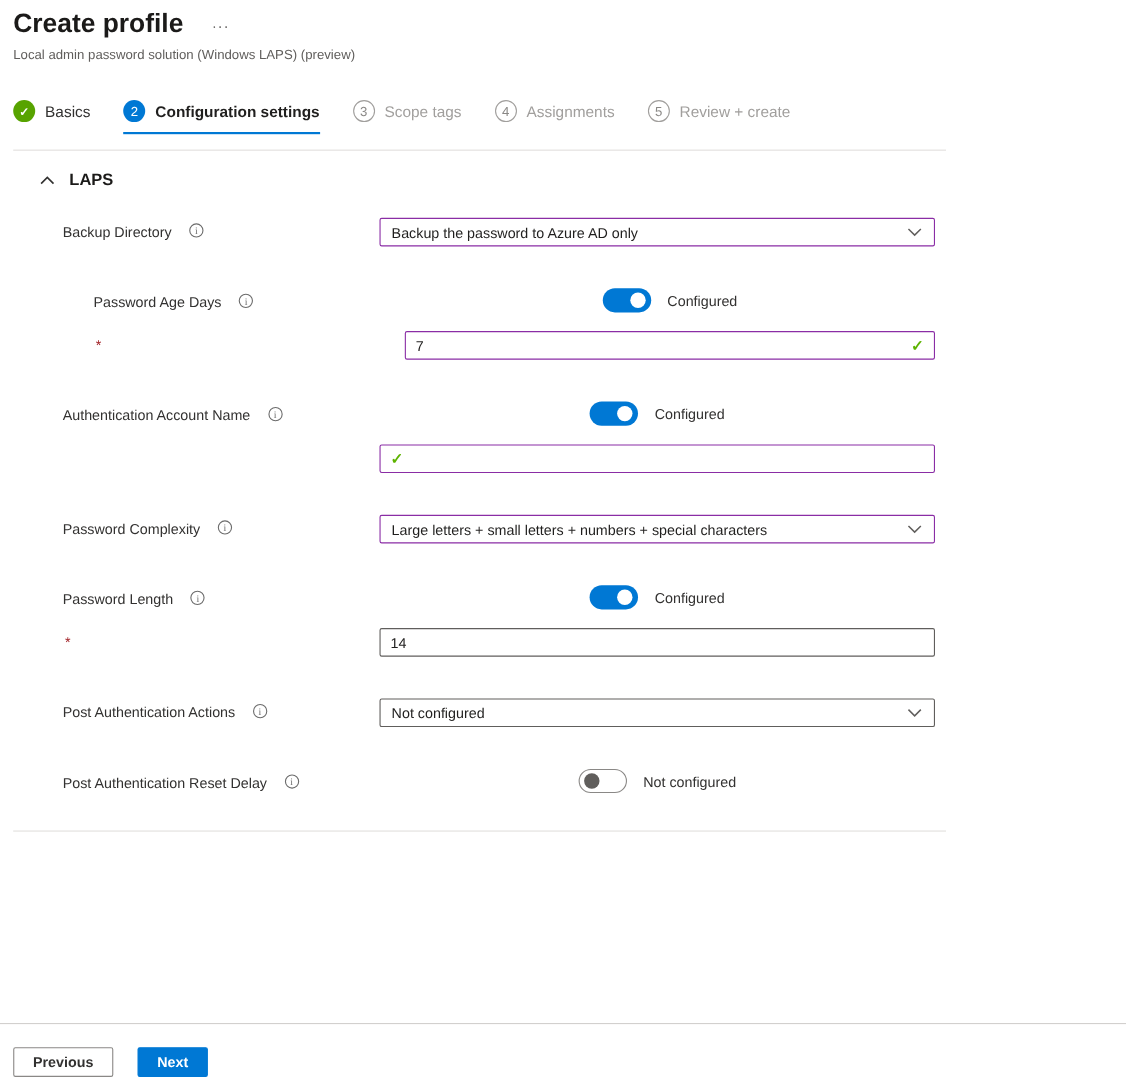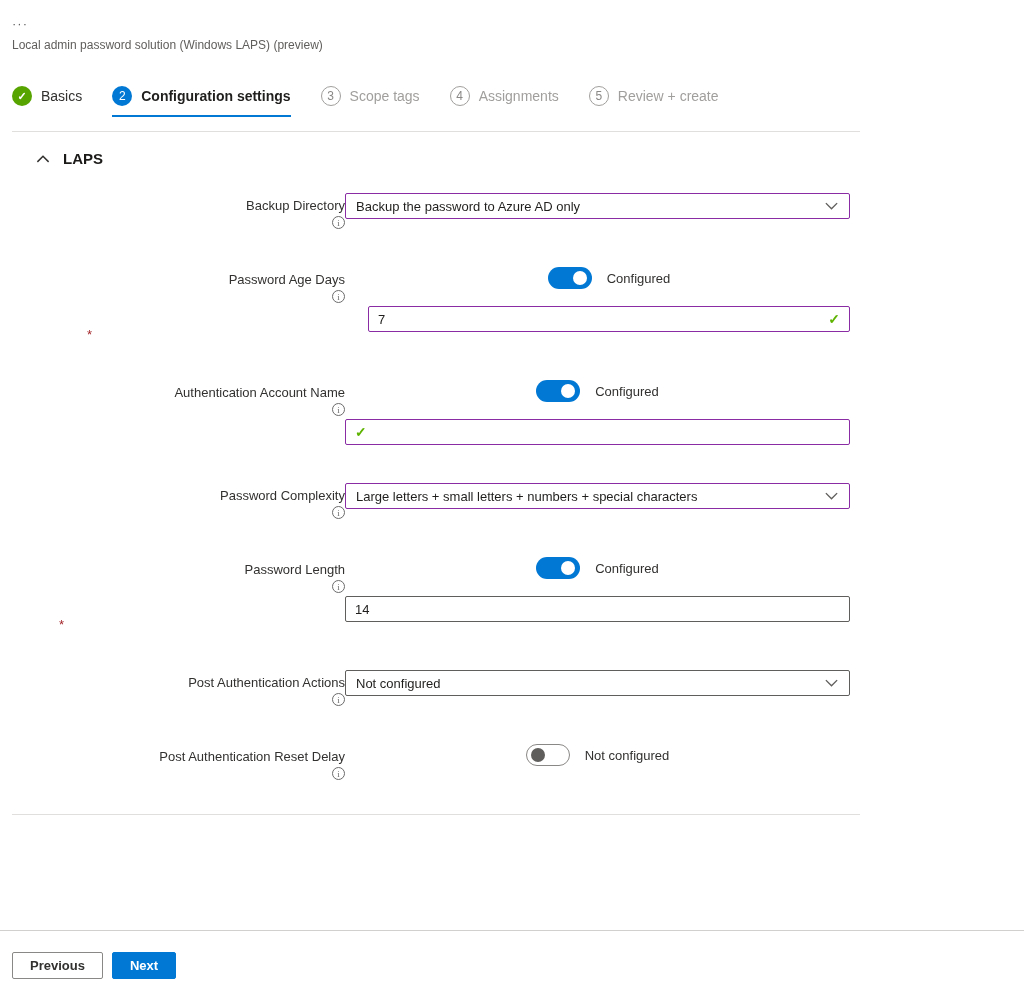--- a/index.html
+++ b/index.html
@@ -29,21 +29,21 @@
   .section-head { display:flex; align-items:center; gap:13px; margin:18px 0 0 24px; font-size:15px; font-weight:600; color:#1b1a19; }
   .chev-up { cursor:pointer; display:inline-flex; }
 
   .form { margin-top:26px; }
   .field-row { display:flex; margin:0 0 38px 45px; }
   .label-col { width:288px; flex:none; }
   .control-col { width:505px; flex:none; }
   .field-row.nested .label-col { padding-left:28px; }
   .field-row.nested .control-col { width:482px; margin-left:23px; }
 
-  .field-label-line { display:flex; align-items:flex-end; gap:3px; font-size:13px; padding-top:5px; color:#323130;flex-direction:column; }
+  .field-label-line { display:flex; align-items:flex-start; gap:16px; font-size:13px; padding-top:5px; color:#323130; }
   .req { color:#a4262c; font-size:13px; margin-top:24px; padding-left:2px; }
 
   .info-icon { width:13px; height:13px; border:1px solid #6b6b6b; border-radius:50%; display:inline-flex; align-items:center; justify-content:center; font-size:9px; color:#6b6b6b; font-family:"Liberation Serif", serif; cursor:pointer; flex:none; }
   .info-icon::after { content:"i"; }
 
   .dropdown { height:26px; border:1px solid #605e5c; border-radius:2px; background:#fff; display:flex; align-items:center; justify-content:space-between; padding:0 10px; font-size:13px; cursor:pointer; color:#201f1e; }
   .dropdown.changed { border-color:#8a2da5; }
 
   .toggle-line { display:flex; align-items:center; gap:15px; margin-bottom:17px;justify-content:center; }
   .toggle { width:44px; height:22px; border-radius:11px; position:relative; cursor:pointer; flex:none; }
@@ -54,32 +54,33 @@
   .toggle-label { font-size:13px; color:#323130; }
 
   .text-input { height:26px; border:1px solid #605e5c; border-radius:2px; background:#fff; display:flex; align-items:center; padding:0 9px; }
   .text-input.changed { border-color:#8a2da5; }
   .text-input input { border:none; outline:none; flex:1; font-size:13px; font-family:inherit; color:#201f1e; background:transparent; padding:0; }
   .check { color:#5db300; font-size:14px; font-weight:700; line-height:1; }
 
   .end-divider { height:1px; background:#e1dfdd; width:848px; margin-top:0; }
 
   .bottom-divider { position:absolute; left:0; right:0; top:930px; height:1px; background:#d2d0ce; }
-  .footer { position:absolute; left:12px; top:952px; display:flex; gap:9px; }
+  .footer { position:absolute; left:12px; top:952px; display:flex; gap:22px; }
   .btn { height:27px; font-size:13px; font-weight:700; border-radius:2px; padding:0 17px; cursor:pointer; font-family:inherit; }
   .btn.secondary { background:#fff; border:1px solid #8a8886; color:#323130; }
   .btn.primary { background:#0078d4; border:1px solid #0078d4; color:#fff; }
 </style>
 </head>
 <body>
 
 <div class="page">
   <div class="content">
 
     <div class="title-row">
+      <h1>Create profile</h1>
       <span class="more">···</span>
     </div>
     <div class="subtitle">Local admin password solution (Windows LAPS) (preview)</div>
 
     <div class="steps">
       <div class="step done">
         <span class="step-icon done"></span>
         <span class="step-label">Basics</span>
       </div>
       <div class="step active">

